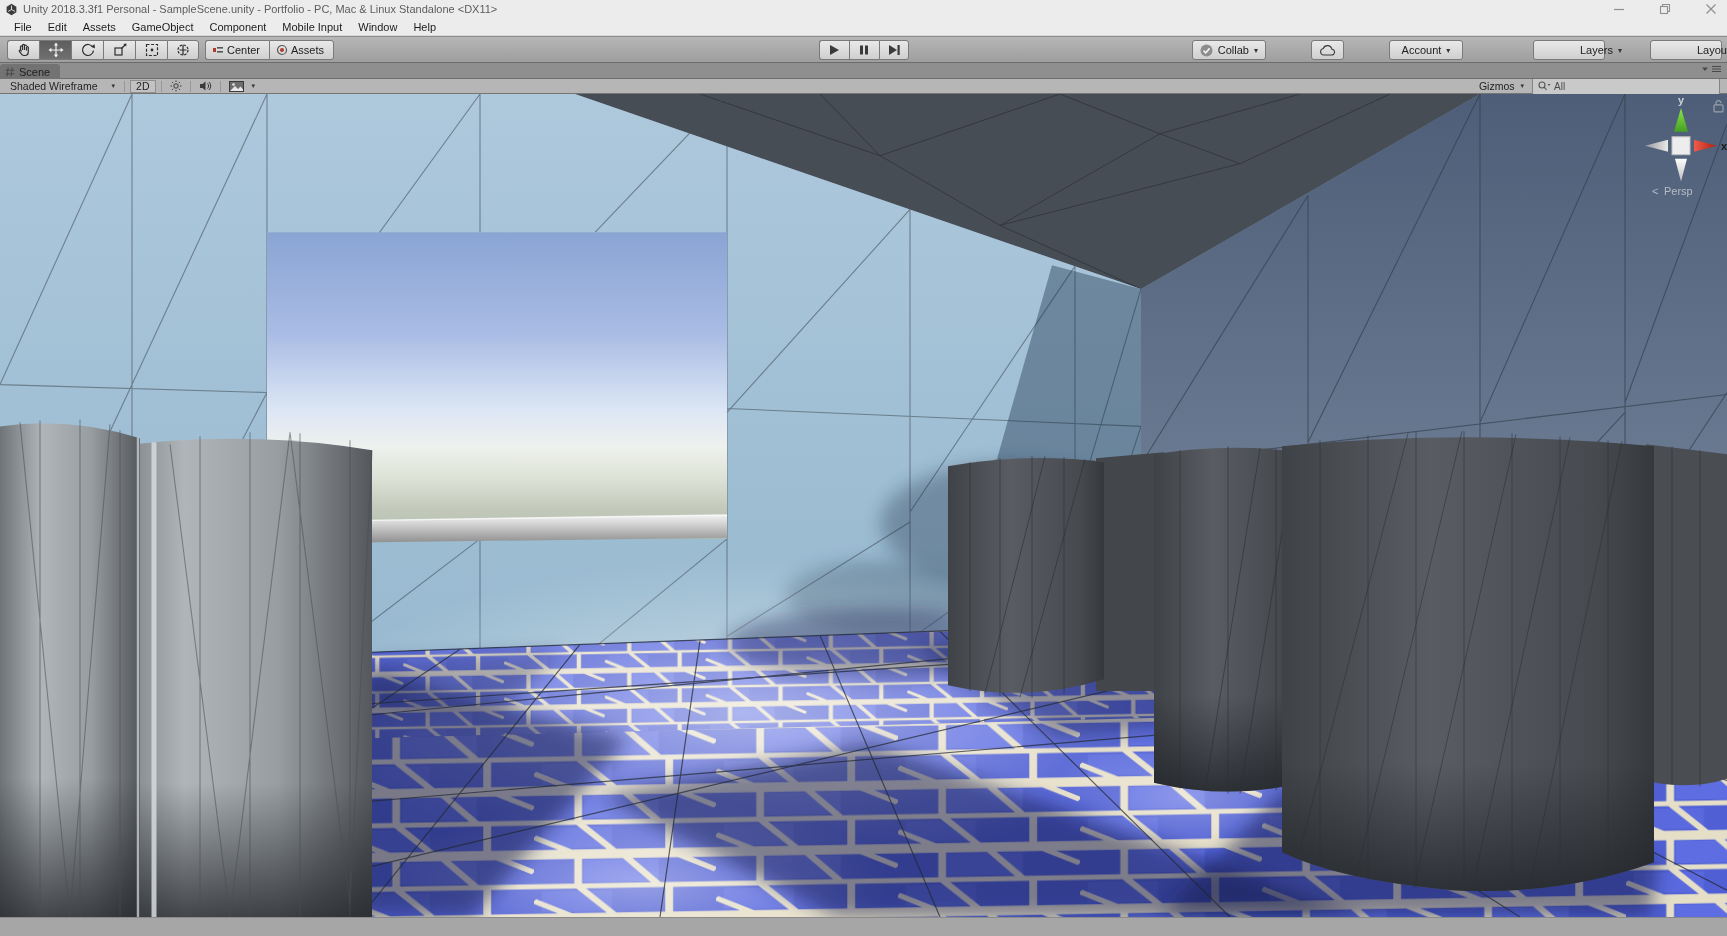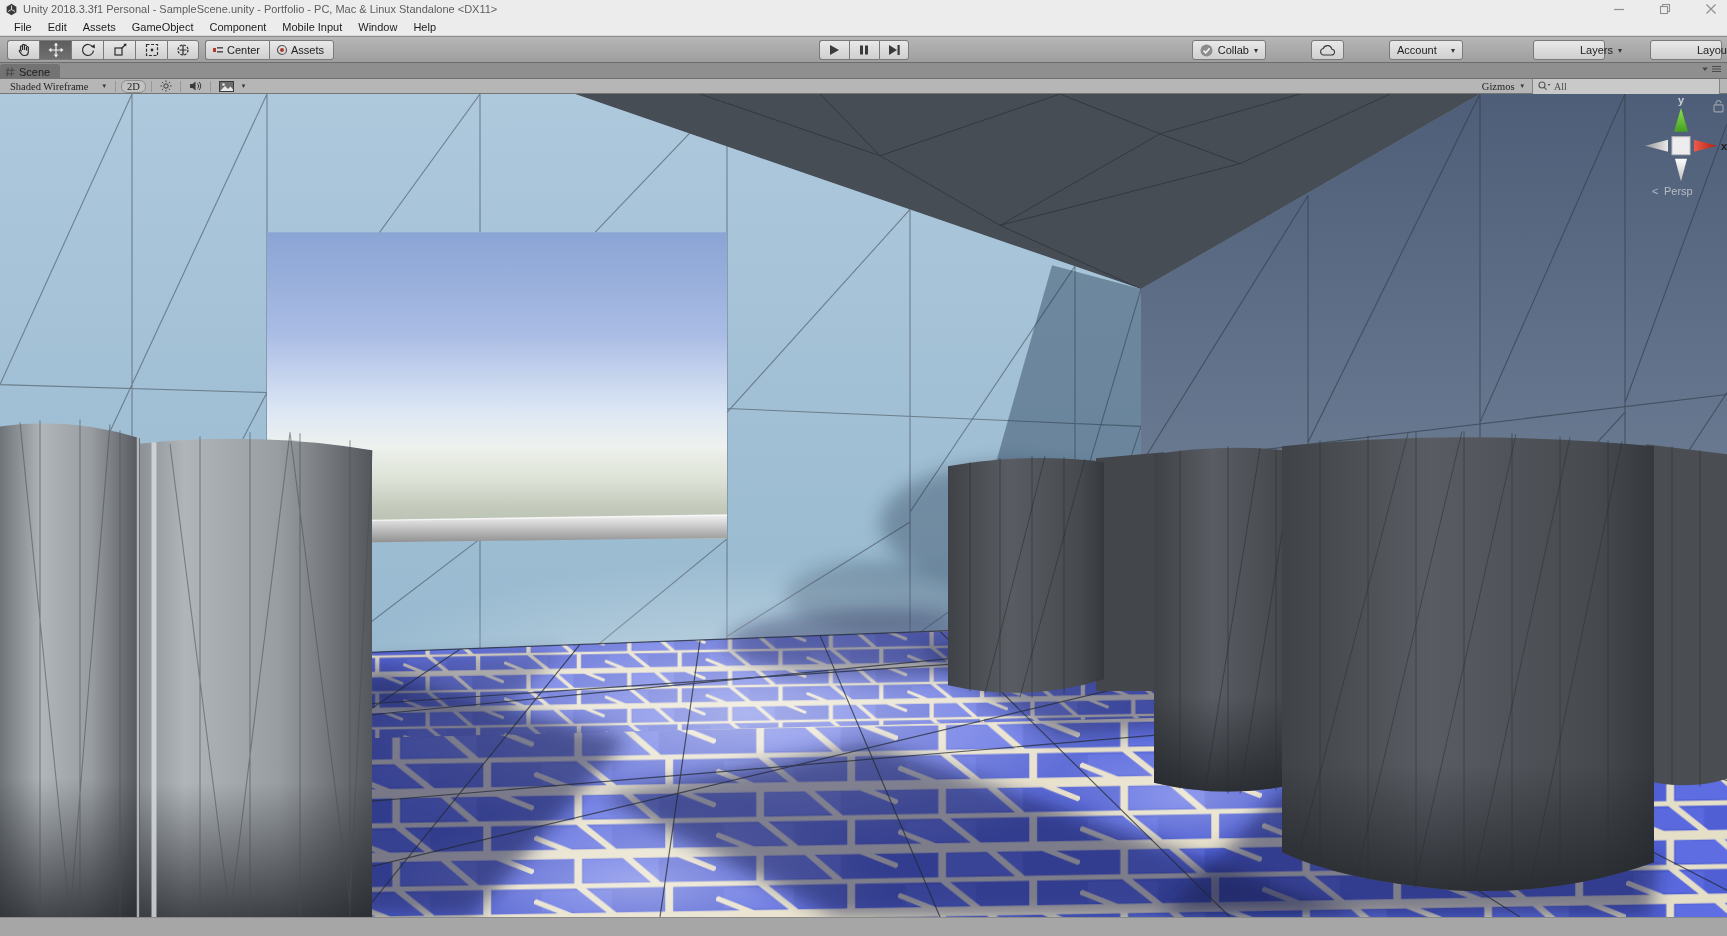--- a/index.html
+++ b/index.html
@@ -38,24 +38,24 @@
   .drop-btn .caret { font-size:8px; color:#333; }
   .drop-btn.wide { width:72px; justify-content:space-between;padding-left:46px; }
   .cloud-btn { width:33px; }
 
   
   .tabstrip { height:16px; background:#8f8f8f; border-bottom:1px solid #6f6f6f; position:relative; flex:0 0 auto; }
   .scene-tab { position:absolute; left:0; top:1px; height:15px; background:#737373; border-radius:3px 3px 0 0; display:flex; align-items:center; padding:0 10px 0 5px; font-size:11px; color:#1f1f1f; gap:4px; }
   .tab-options { position:absolute; right:6px; top:2px; display:flex; gap:3px; align-items:center; }
 
   
-  .scene-toolbar { height:15px; background:#b6b6b6; border-bottom:1px solid #757575; display:flex; align-items:center; font-size:10.5px; color:#1f1f1f; flex:0 0 auto; padding:0 4px;font-family:Liberation Serif, serif; }
+  .scene-toolbar { height:15px; background:#b6b6b6; border-bottom:1px solid #757575; display:flex; align-items:center; font-size:10.5px; color:#1f1f1f; flex:0 0 auto; padding:0 4px; }
   .svt-drop { display:flex; align-items:center; gap:14px; padding:0 6px; height:15px; }
   .svt-sep { width:1px; height:11px; background:#979797; margin:0 3px; }
-  .svt-btn { display:flex; align-items:center; padding:0 5px; height:13px; border:1px solid #8f8f8f; border-radius:6px; background:#c2c2c2; margin:0 2px; }
+  .svt-btn { display:flex; align-items:center; padding:0 5px; height:13px; border:1px solid #8f8f8f; border-radius:0; background:#c2c2c2; margin:0 2px; }
   .svt-icon { display:flex; align-items:center; padding:0 5px; }
   .svt-caret { font-size:7px; color:#333; }
   .svt-spacer { flex:1; }
   .gizmos-drop { display:flex; align-items:center; gap:6px; padding:0 8px; }
   .search-pill { width:188px; height:28px; border:1px solid #848484; border-radius:7px; background:#c9c9c9; display:flex; align-items:center; padding:0 5px; gap:3px; margin-right:3px; }
   .search-pill .ph { font-size:10px; color:#4a4a4a; }
 
   
   .viewport { flex:1 1 auto; position:relative; overflow:hidden; background:#74849a; }
   .viewport svg { display:block; width:100%; height:100%; }
@@ -196,21 +196,21 @@
         <path d="M3.5,6.7 L5.7,8.8 L9.6,4.4" stroke="#f2f2f2" stroke-width="1.6" fill="none"></path>
       </svg>
       <span>Collab</span>
       <span class="caret">▾</span>
     </div>
     <div class="drop-btn cloud-btn">
       <svg width="19" height="13" viewBox="0 0 19 13">
         <path d="M4.5,11.5 h9.5 a3.2,3.2 0 0 0 0.4,-6.4 a5,5 0 0 0 -9.6,-0.8 a3.7,3.7 0 0 0 -0.3,7.2 Z" fill="none" stroke="#3a3a3a" stroke-width="1.2"></path>
       </svg>
     </div>
-    <div class="drop-btn" style="width:74px;justify-content:space-between;">
+    <div class="drop-btn" style="width:74px;justify-content:center;">
       <span>Account</span>
       <span class="caret">▾</span>
     </div>
     <div style="width:18px;"></div>
     <div class="drop-btn wide">
       <span>Layers</span>
       <span class="caret">▾</span>
     </div>
     <div class="drop-btn wide">
       <span>Layout</span>

